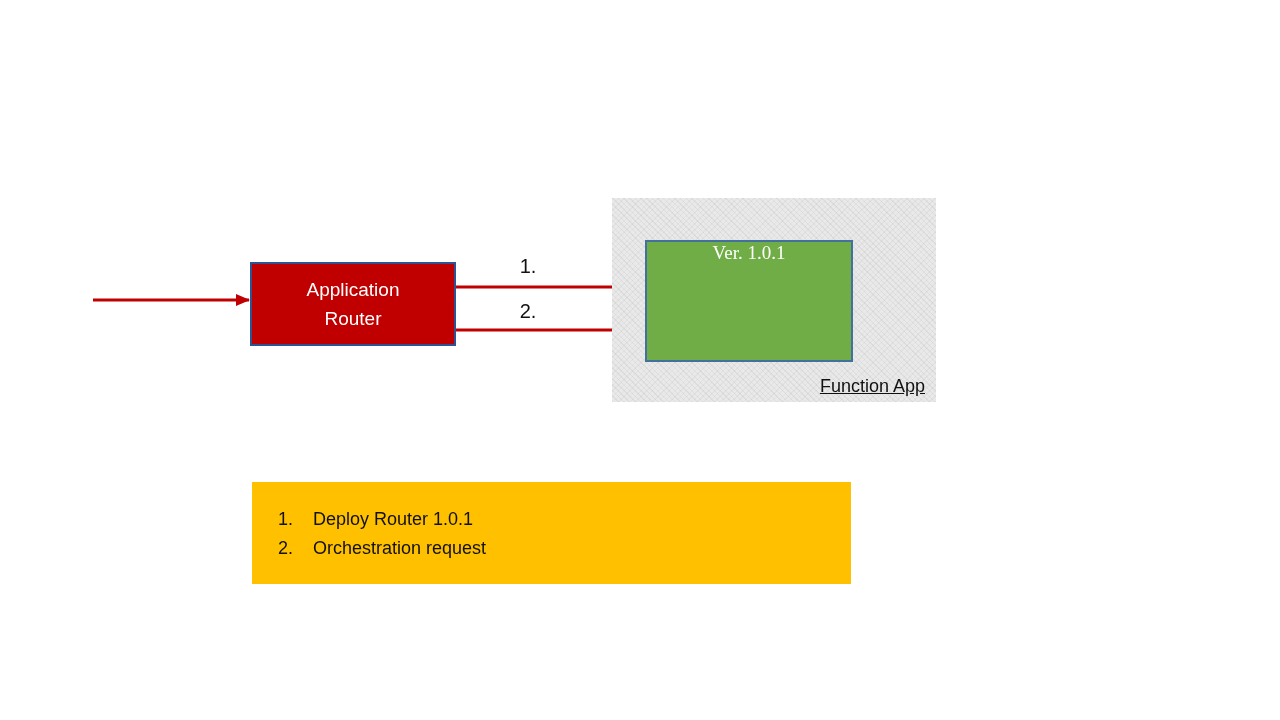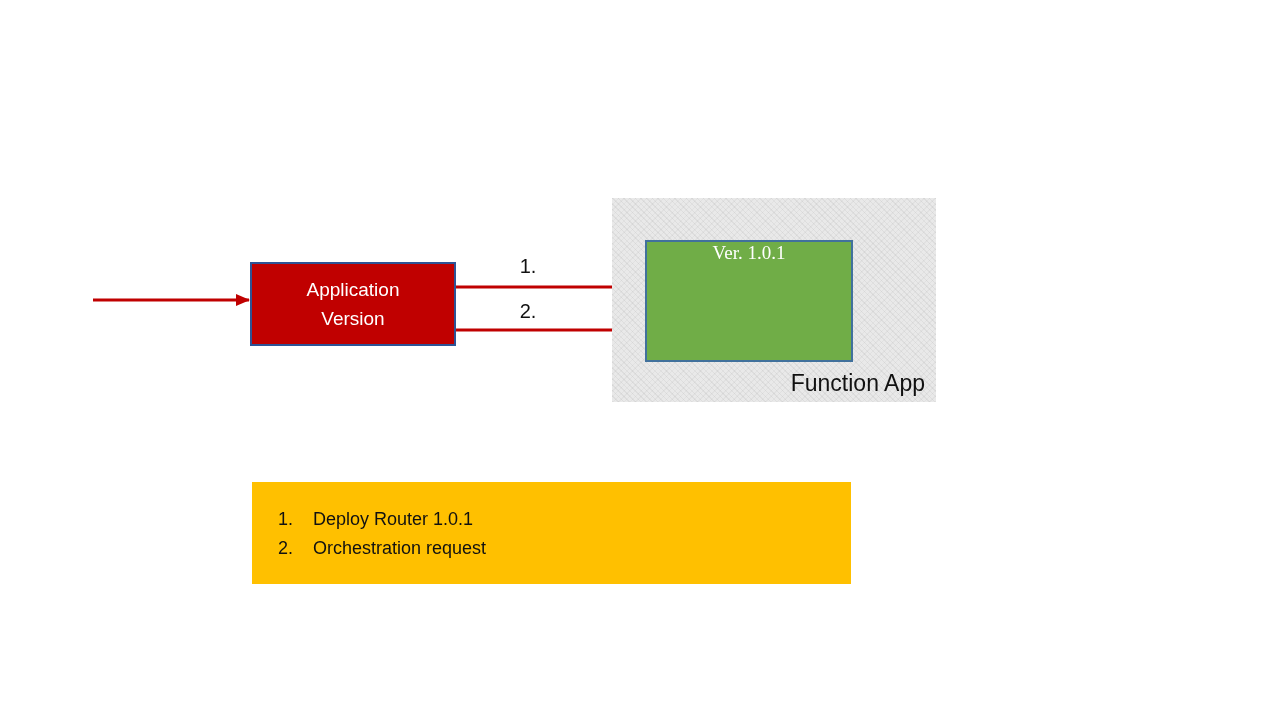--- a/index.html
+++ b/index.html
@@ -71,21 +71,22 @@
   }
   .version-label {
     color: #ffffff;
     font-size: 19px;
   }
   .function-app-label {
     position: absolute;
     right: 11px;
     bottom: 5px;
     color: #111111;
-    font-size: 23px;
+    font-size: 18px;
+    text-decoration: underline;
   }
   .arrow-num {
     position: absolute;
     color: #111111;
     font-size: 20px;
     width: 40px;
     text-align: center;
   }
   .arrow-num-1 { left: 508px; top: 255px; }
   .arrow-num-2 { left: 508px; top: 300px; }
@@ -124,21 +125,21 @@
         <path d="M0,0 L14,6 L0,12 Z" fill="#C00000"></path>
       </marker>
     </defs>
     <line x1="93" y1="300" x2="249" y2="300" stroke="#C00000" stroke-width="3" marker-end="url(#arrowhead)"></line>
     <line x1="456" y1="287" x2="643" y2="287" stroke="#C00000" stroke-width="3" marker-end="url(#arrowhead)"></line>
     <line x1="456" y1="330" x2="643" y2="330" stroke="#C00000" stroke-width="3" marker-end="url(#arrowhead)"></line>
   </svg>
 
   <div class="router-box">
     <div class="router-label">Application
-Version</div>
+Router</div>
   </div>
 
   <div class="arrow-num arrow-num-1">1.</div>
   <div class="arrow-num arrow-num-2">2.</div>
 
   <div class="function-app-panel">
     <div class="version-box">
       <div class="version-label">Ver. 1.0.1</div>
     </div>
     <div class="function-app-label">Function App</div>

